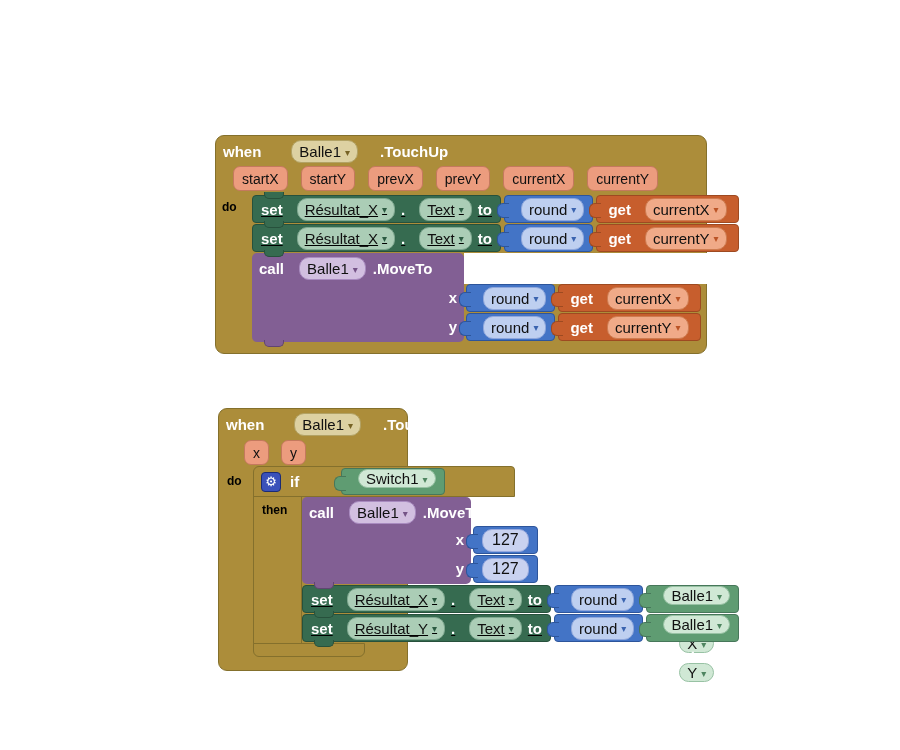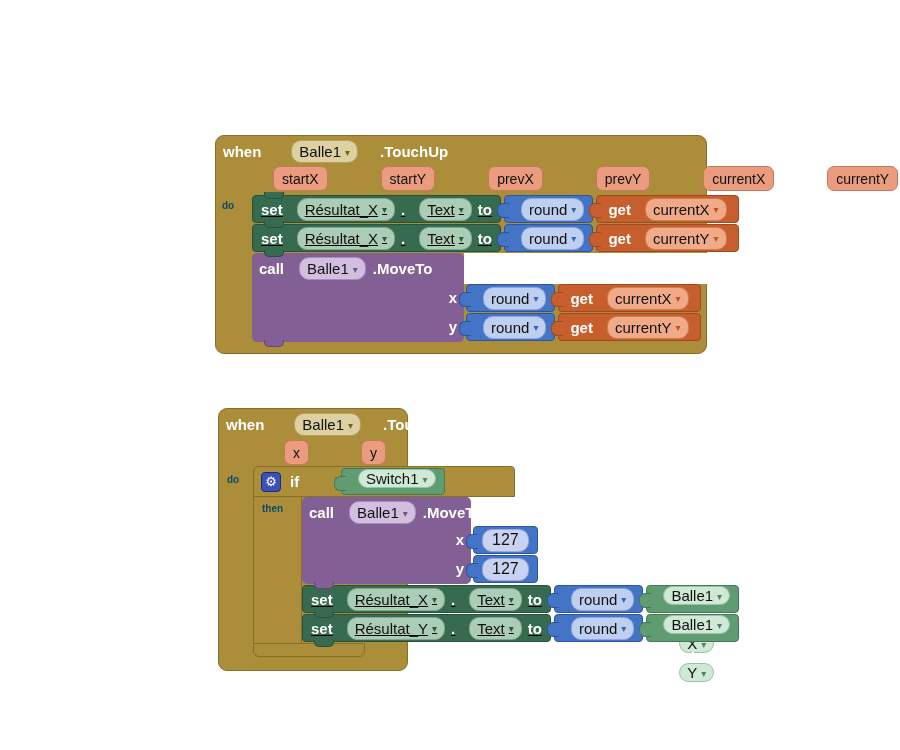--- a/index.html
+++ b/index.html
@@ -46,23 +46,23 @@
   
   .compget{background:#5F9C72;border-color:#47775A;flex-direction:column;}
   .dd-comp{background:#D0E8D5;border-color:#98C2A4;}
   .chev-comp{color:#4E8560;}
   .plug-comp{background:#5F9C72;border-color:#47775A;}
   
   .hdr{position:absolute;display:flex;align-items:center;gap:22px;z-index:3;}
   .dd-event{background:#DDD1A2;border-color:#B2A264;}
   .chev-event{color:#776325;}
   .param{display:inline-flex;align-items:center;height:23px;padding:0 8px;border-radius:7px;
-         border:1px solid #C4795D;background:#EC9C7E;font-size:14px;color:#101010;margin-left:40px;}
+         border:1px solid #C4795D;background:#EC9C7E;font-size:14px;color:#101010;}
   .params{position:absolute;display:flex;z-index:3;}
-  .dolbl{position:absolute;color:#0c4a6e;font-weight:600;font-size:10px;z-index:3;}
+  .dolbl{position:absolute;color:#000000;font-weight:600;font-size:12px;z-index:3;}
   
   .ifpiece{z-index:2;}
   .gear{width:18px;height:18px;background:#3A51BA;border:1px solid #1B2B74;border-radius:4px;
         color:#fff;display:flex;align-items:center;justify-content:center;font-size:13px;line-height:1;}
   
   .bump{position:absolute;width:18px;height:6px;border-radius:0 0 5px 5px;z-index:4;}
   .bump-setter{background:#366B50;border:1px solid #27513C;border-top:none;}
   .bump-call{background:#825F94;border:1px solid #614572;border-top:none;}
 </style>
 </head>

